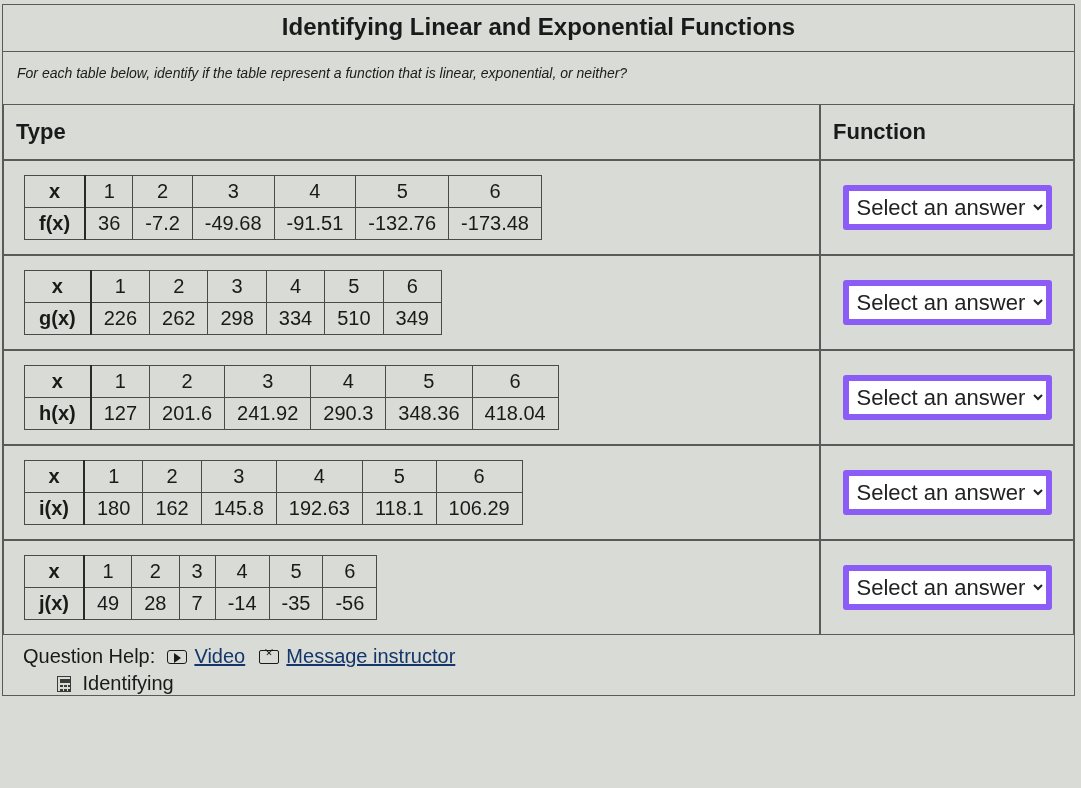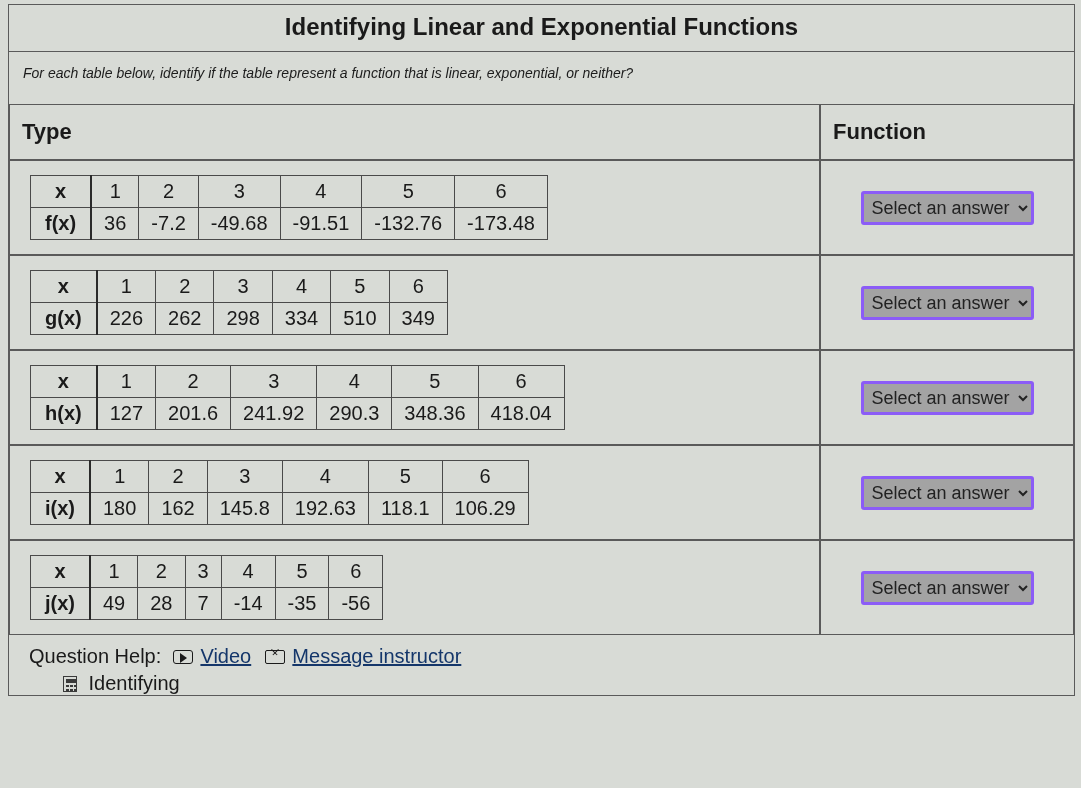--- a/index.html
+++ b/index.html
@@ -7,21 +7,21 @@
     margin: 0;
     padding: 0;
     font-family: Arial, Helvetica, sans-serif;
     background: #d8dbd6;
     width: 1081px;
     height: 788px;
     overflow: hidden;
   }
   .outer {
     border: 1px solid #5a5a5a;
-    margin: 4px 6px 0 8px;
+    margin: 4px 6px 0 2px;
   }
   .title-row {
     text-align: center;
     font-size: 24px;
     font-weight: bold;
     padding: 8px 0 10px 0;
     color: #1a1a1a;
   }
   .prompt-row {
     font-size: 14px;
@@ -49,24 +49,24 @@
   }
   .func-cell {
     padding: 14px 16px 14px 20px;
   }
   .type-cell {
     display: flex;
     align-items: center;
     justify-content: center;
   }
   select {
-    font-size: 18px;
+    font-size: 22px;
     padding: 3px 4px;
-    background: #a3a3a3;
-    border: 3px solid #8b5cf6;
+    background: #ffffff;
+    border: 6px solid #8b5cf6;
     border-radius: 3px;
     color: #222;
   }
   table.data {
     border-collapse: collapse;
     font-size: 20px;
   }
   table.data td, table.data th {
     border: 1px solid #4a4a4a;
     padding: 4px 12px;

